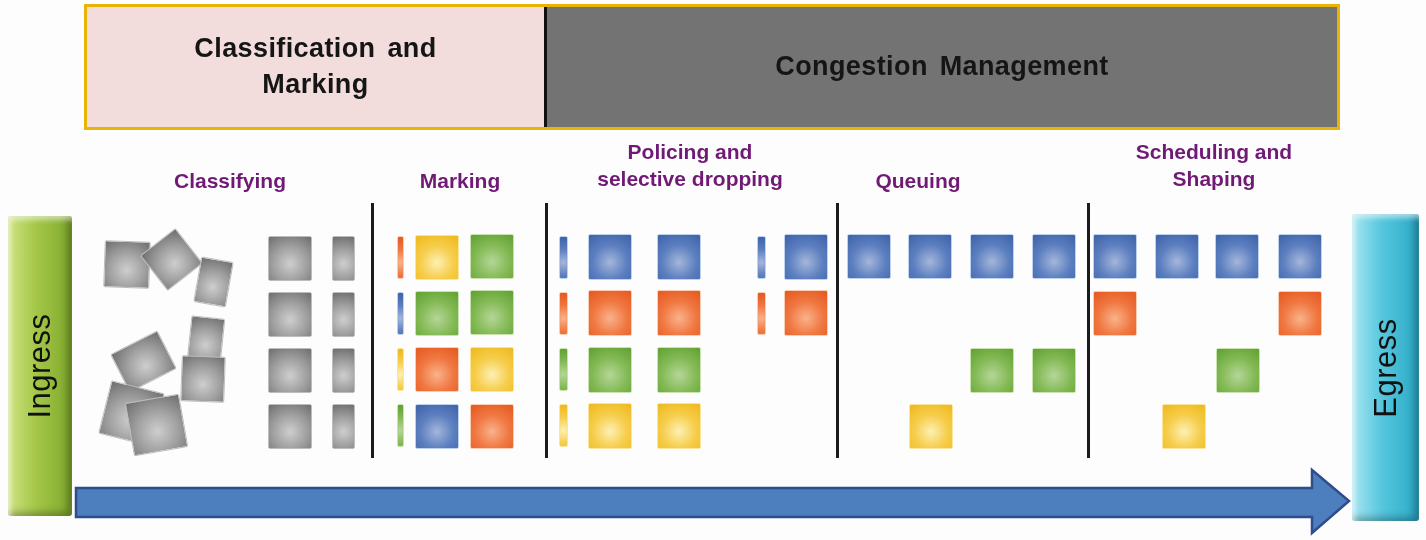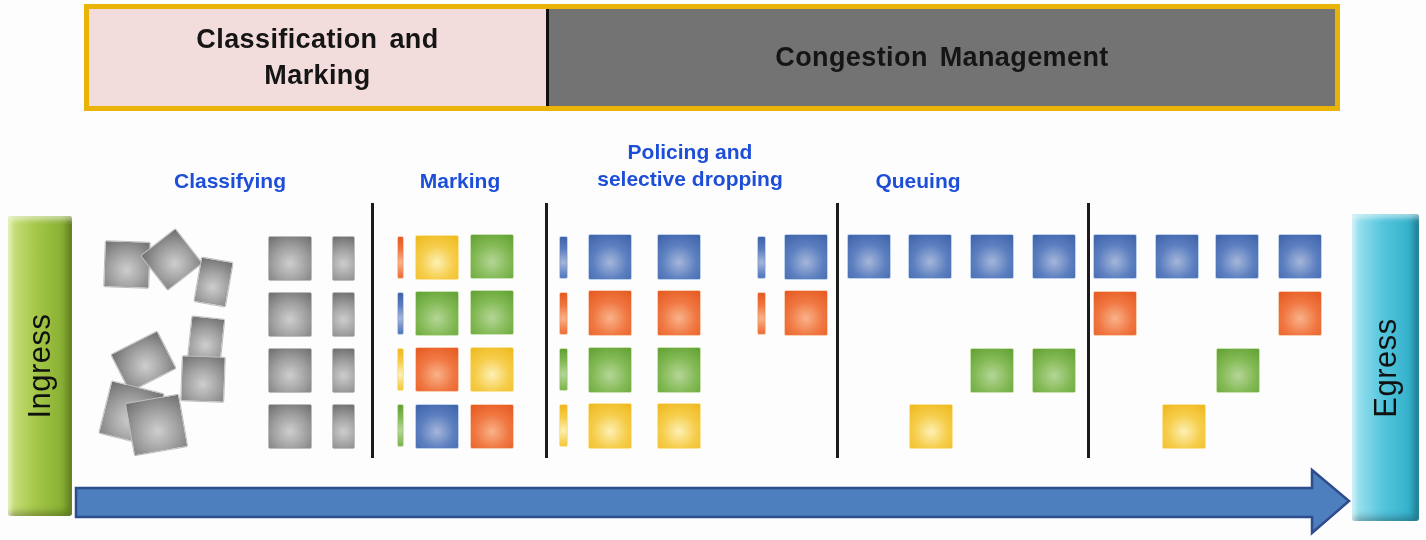--- a/index.html
+++ b/index.html
@@ -2,39 +2,39 @@
 <html><head>
 <meta charset="utf-8">
 <style>
   html,body { margin:0; padding:0; background:#ffffff; }
   .canvas {
     position:relative; width:1426px; height:540px; background:#fdfdfe;
     font-family:"Liberation Sans", sans-serif; overflow:hidden;
   }
   
   .header-bar {
-    position:absolute; left:84px; top:4px; width:1256px; height:107px;
-    display:flex; border:5px solid #eab308; box-sizing:border-box;
+    position:absolute; left:84px; top:4px; width:1256px; height:126px;
+    display:flex; border:3px solid #eab308; box-sizing:border-box;
   }
   .hsec {
     display:flex; align-items:center; justify-content:center;
     height:100%; box-sizing:border-box;
   }
   .hsec + .hsec { border-left:3px solid #111; }
   .hsec-1 { width:457px; }
   .hsec-2 { width:292px; }
   .hsec-3 { flex:1; }
   .hsec span {
     font-size:27px; font-weight:bold; color:#151515; text-align:center;
     line-height:1.32; white-space:pre-line; letter-spacing:0.4px; word-spacing:4px;
   }
   
   .stage-label {
     position:absolute; transform:translateX(-50%);
-    font-size:21px; font-weight:bold; color:#1d4ed8; text-align:center;
+    font-size:21px; font-weight:bold; color:#701a75; text-align:center;
     line-height:1.3; white-space:pre-line;
   }
   .sl-1 { left:230px;  top:167px; }
   .sl-2 { left:460px;  top:167px; }
   .sl-3 { left:690px;  top:138px; }
   .sl-4 { left:918px;  top:167px; }
   .sl-5 { left:1214px; top:138px; }
   
   .portbar {
     position:absolute; border-radius:3px; box-sizing:border-box;
@@ -66,20 +66,22 @@
     <div class="hsec hsec-3" style="background: #737373;">
       <span>Congestion Management</span>
     </div>
   </div>
 
   <div class="stage-label sl-1">Classifying</div>
   <div class="stage-label sl-2">Marking</div>
   <div class="stage-label sl-3">Policing and
 selective dropping</div>
   <div class="stage-label sl-4">Queuing</div>
+  <div class="stage-label sl-5">Scheduling and
+Shaping</div>
 
   <div class="portbar ingress" id="ingress-bar" style="background: linear-gradient(90deg, rgb(207, 227, 130) 0%, rgb(163, 198, 71) 45%, rgb(127, 168, 44) 100%);">
     <span class="vtext">Ingress</span>
   </div>
   <div class="portbar egress" id="egress-bar" style="background: linear-gradient(90deg, rgb(168, 230, 242) 0%, rgb(85, 198, 221) 45%, rgb(42, 169, 198) 100%);">
     <span class="vtext">Egress</span>
   </div>
 
   <svg class="flow-arrow" width="1426" height="540">
     <polygon id="arrow-poly" points="76,488 1312,488 1312,470 1349,501 1312,533 1312,517 76,517" stroke-width="2.5" stroke-linejoin="miter" fill="#4d7ebd" stroke="#2e4d8c"></polygon>

